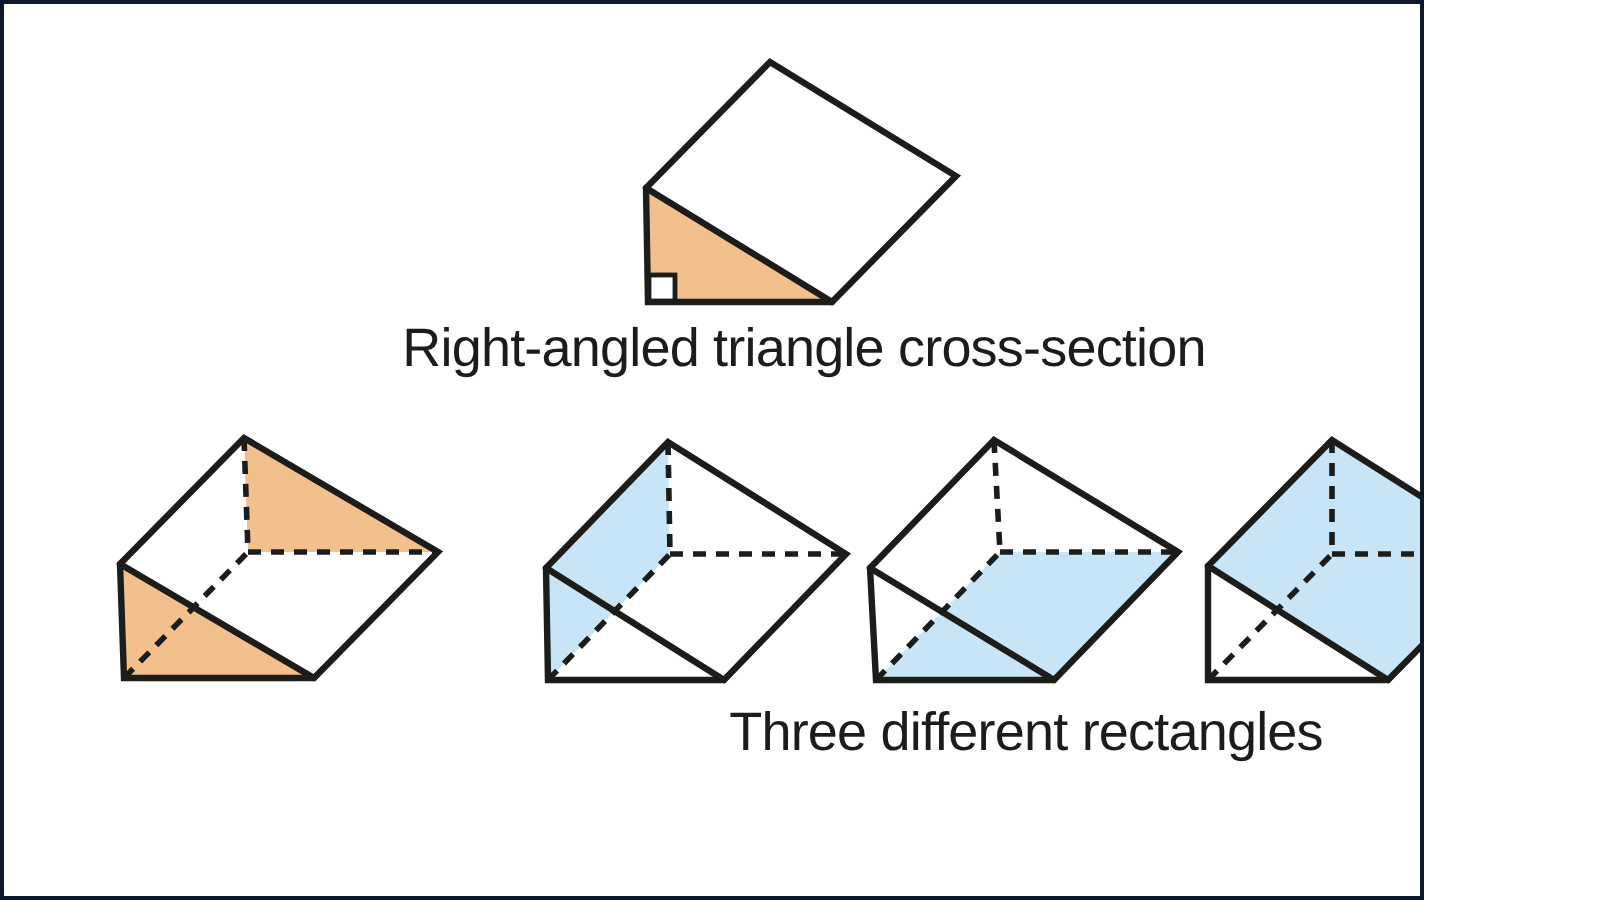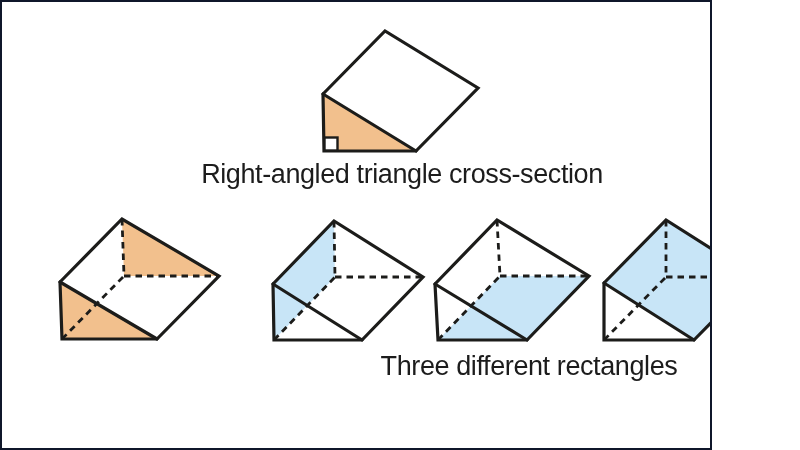--- a/index.html
+++ b/index.html
@@ -22,21 +22,21 @@
     position: absolute;
     color: #1c1c1c;
     font-size: 27px;
     letter-spacing: -0.4px;
     line-height: 30px;
     text-align: center;
     white-space: nowrap;
   }
   .label-cross-section { left: 0; top: 157px; width: 800px; }
   .label-two-triangles { left: 8px; top: 347px; width: 234px; }
-  .label-three-rectangles { left: 361px; top: 349px; width: 300px; margin-left: 16px; }
+  .label-three-rectangles { left: 361px; top: 349px; width: 300px; }
 </style>
 </head>
 <body>
 
 <div class="canvas">
   <svg class="prisms-svg" id="prisms-svg" viewBox="0 0 800 450">
       <g>
         <polygon points="321,92 383,29 476,86 414,149 322,149" fill="#FFFFFF"></polygon>
         <polygon points="321,92 322,149 414,149" fill="#F2C08D"></polygon>
         <line x1="321" y1="92" x2="414" y2="149" stroke="#1C1C1A" stroke-width="3.2" stroke-linecap="round"></line>

